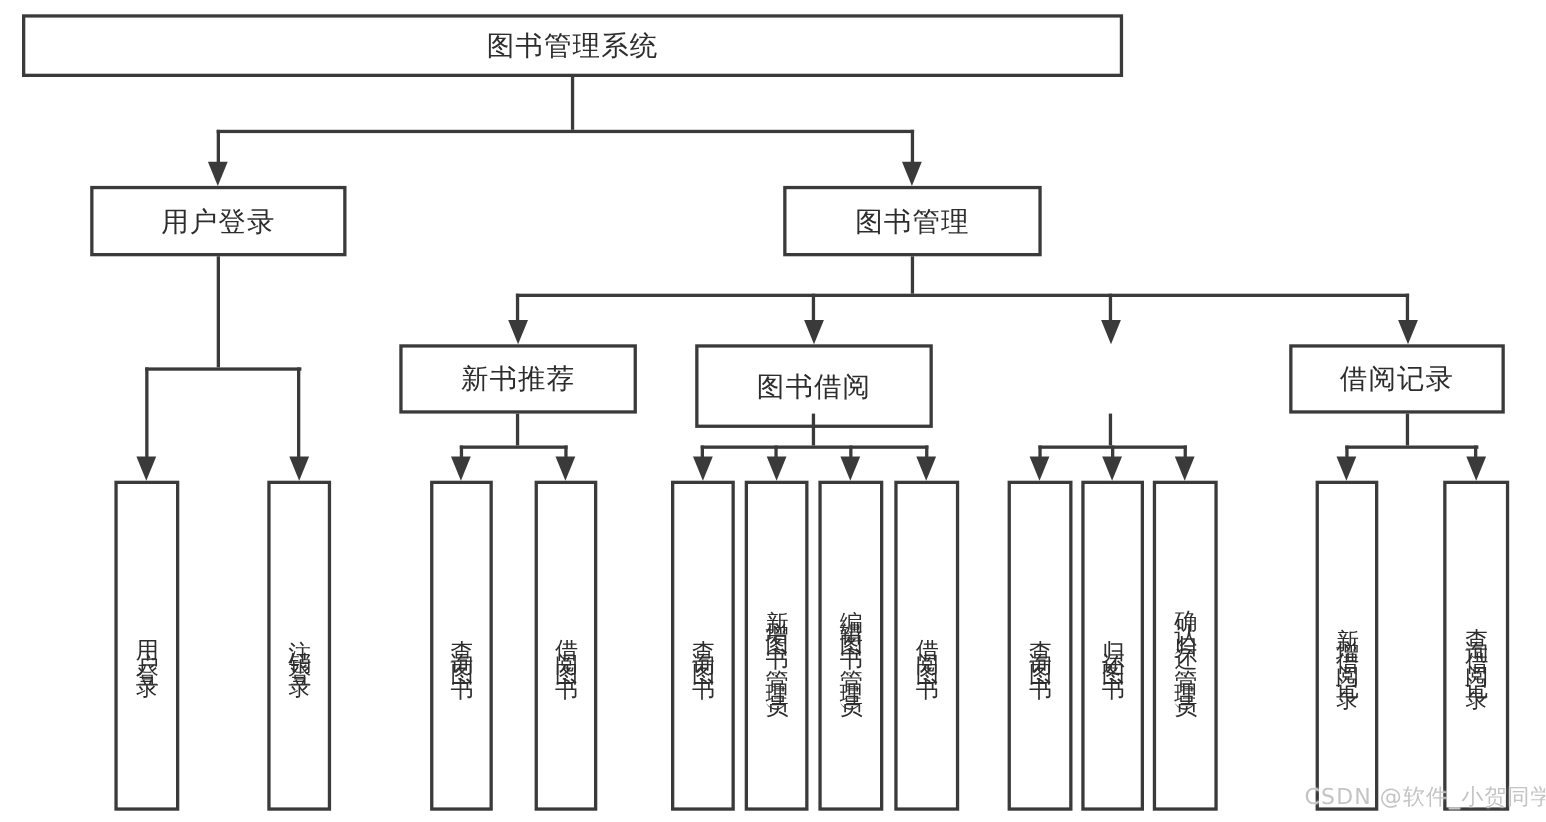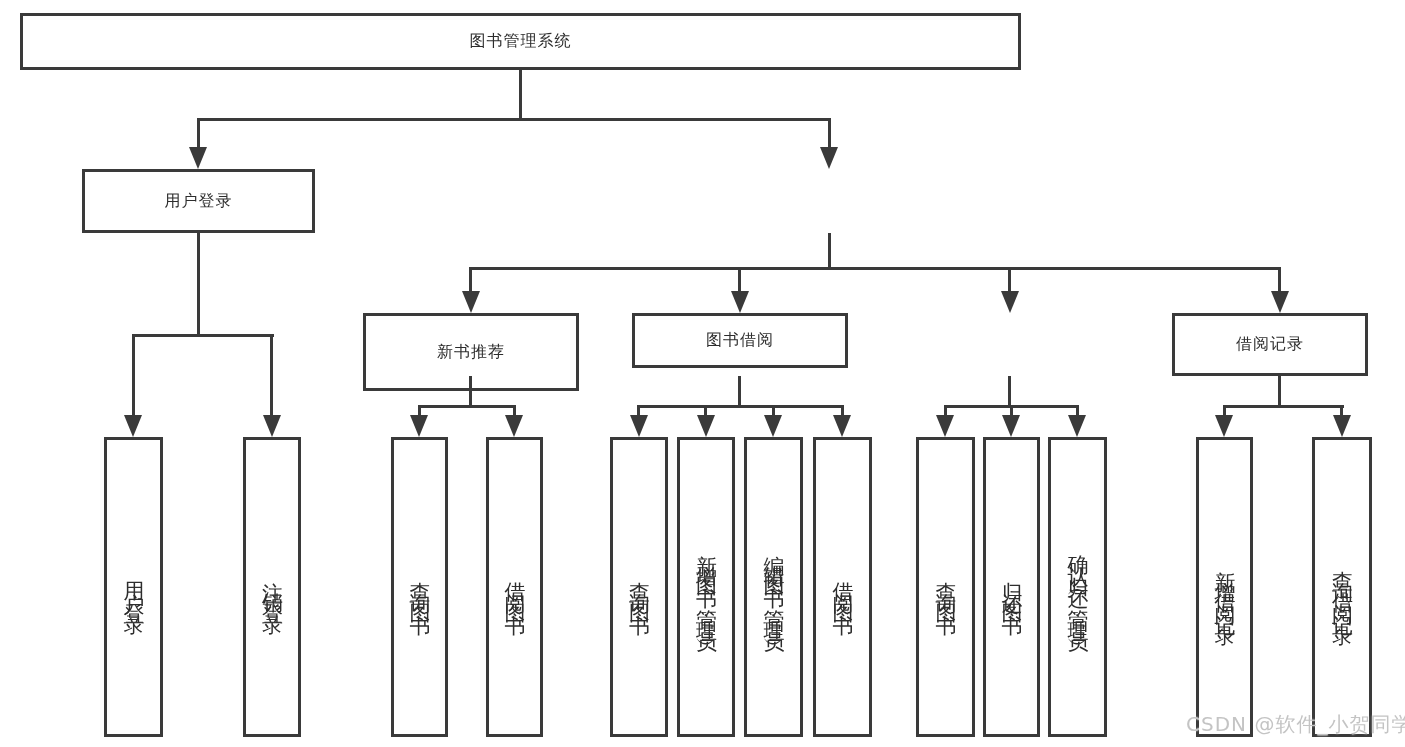--- a/index.html
+++ b/index.html
@@ -14,21 +14,21 @@
   .box{
     position:absolute;
     box-sizing:border-box;
     border:3px solid #3a3a3a;
     background:#ffffff;
     display:flex;
     align-items:center;
     justify-content:center;
   }
   .box.h .lbl{
-    font-size:16px;
+    font-size:25px;
     letter-spacing:1px;
     white-space:nowrap;
   }
   .box.v .lbl{
     writing-mode:vertical-rl;
     text-orientation:mixed;
     font-size:21px;
     letter-spacing:11px;
     line-height:1;
   }
@@ -55,25 +55,28 @@
 
 <div class="canvas">
 
   <div class="box h" style="left:20px;top:13px;width:1001px;height:57px">
     <span class="lbl">图书管理系统</span>
   </div>
 
   <div class="box h" style="left:82px;top:169px;width:233px;height:64px">
     <span class="lbl">用户登录</span>
   </div>
+  <div class="box h" style="left:712px;top:169px;width:235px;height:64px">
+    <span class="lbl">图书管理</span>
+  </div>
 
-  <div class="box h" style="left:363px;top:313px;width:216px;height:78px">
+  <div class="box h" style="left:363px;top:313px;width:216px;height:63px">
     <span class="lbl">新书推荐</span>
   </div>
-  <div class="box h" style="left:632px;top:313px;width:216px;height:55px">
+  <div class="box h" style="left:632px;top:313px;width:216px;height:76px">
     <span class="lbl">图书借阅</span>
   </div>
   <div class="box h" style="left:1172px;top:313px;width:196px;height:63px">
     <span class="lbl">借阅记录</span>
   </div>
 
   <div class="box v" style="left:104px;top:437px;width:59px;height:300px">
     <span class="lbl">用户登录</span>
   </div>
   <div class="box v" style="left:243px;top:437px;width:58px;height:300px">

